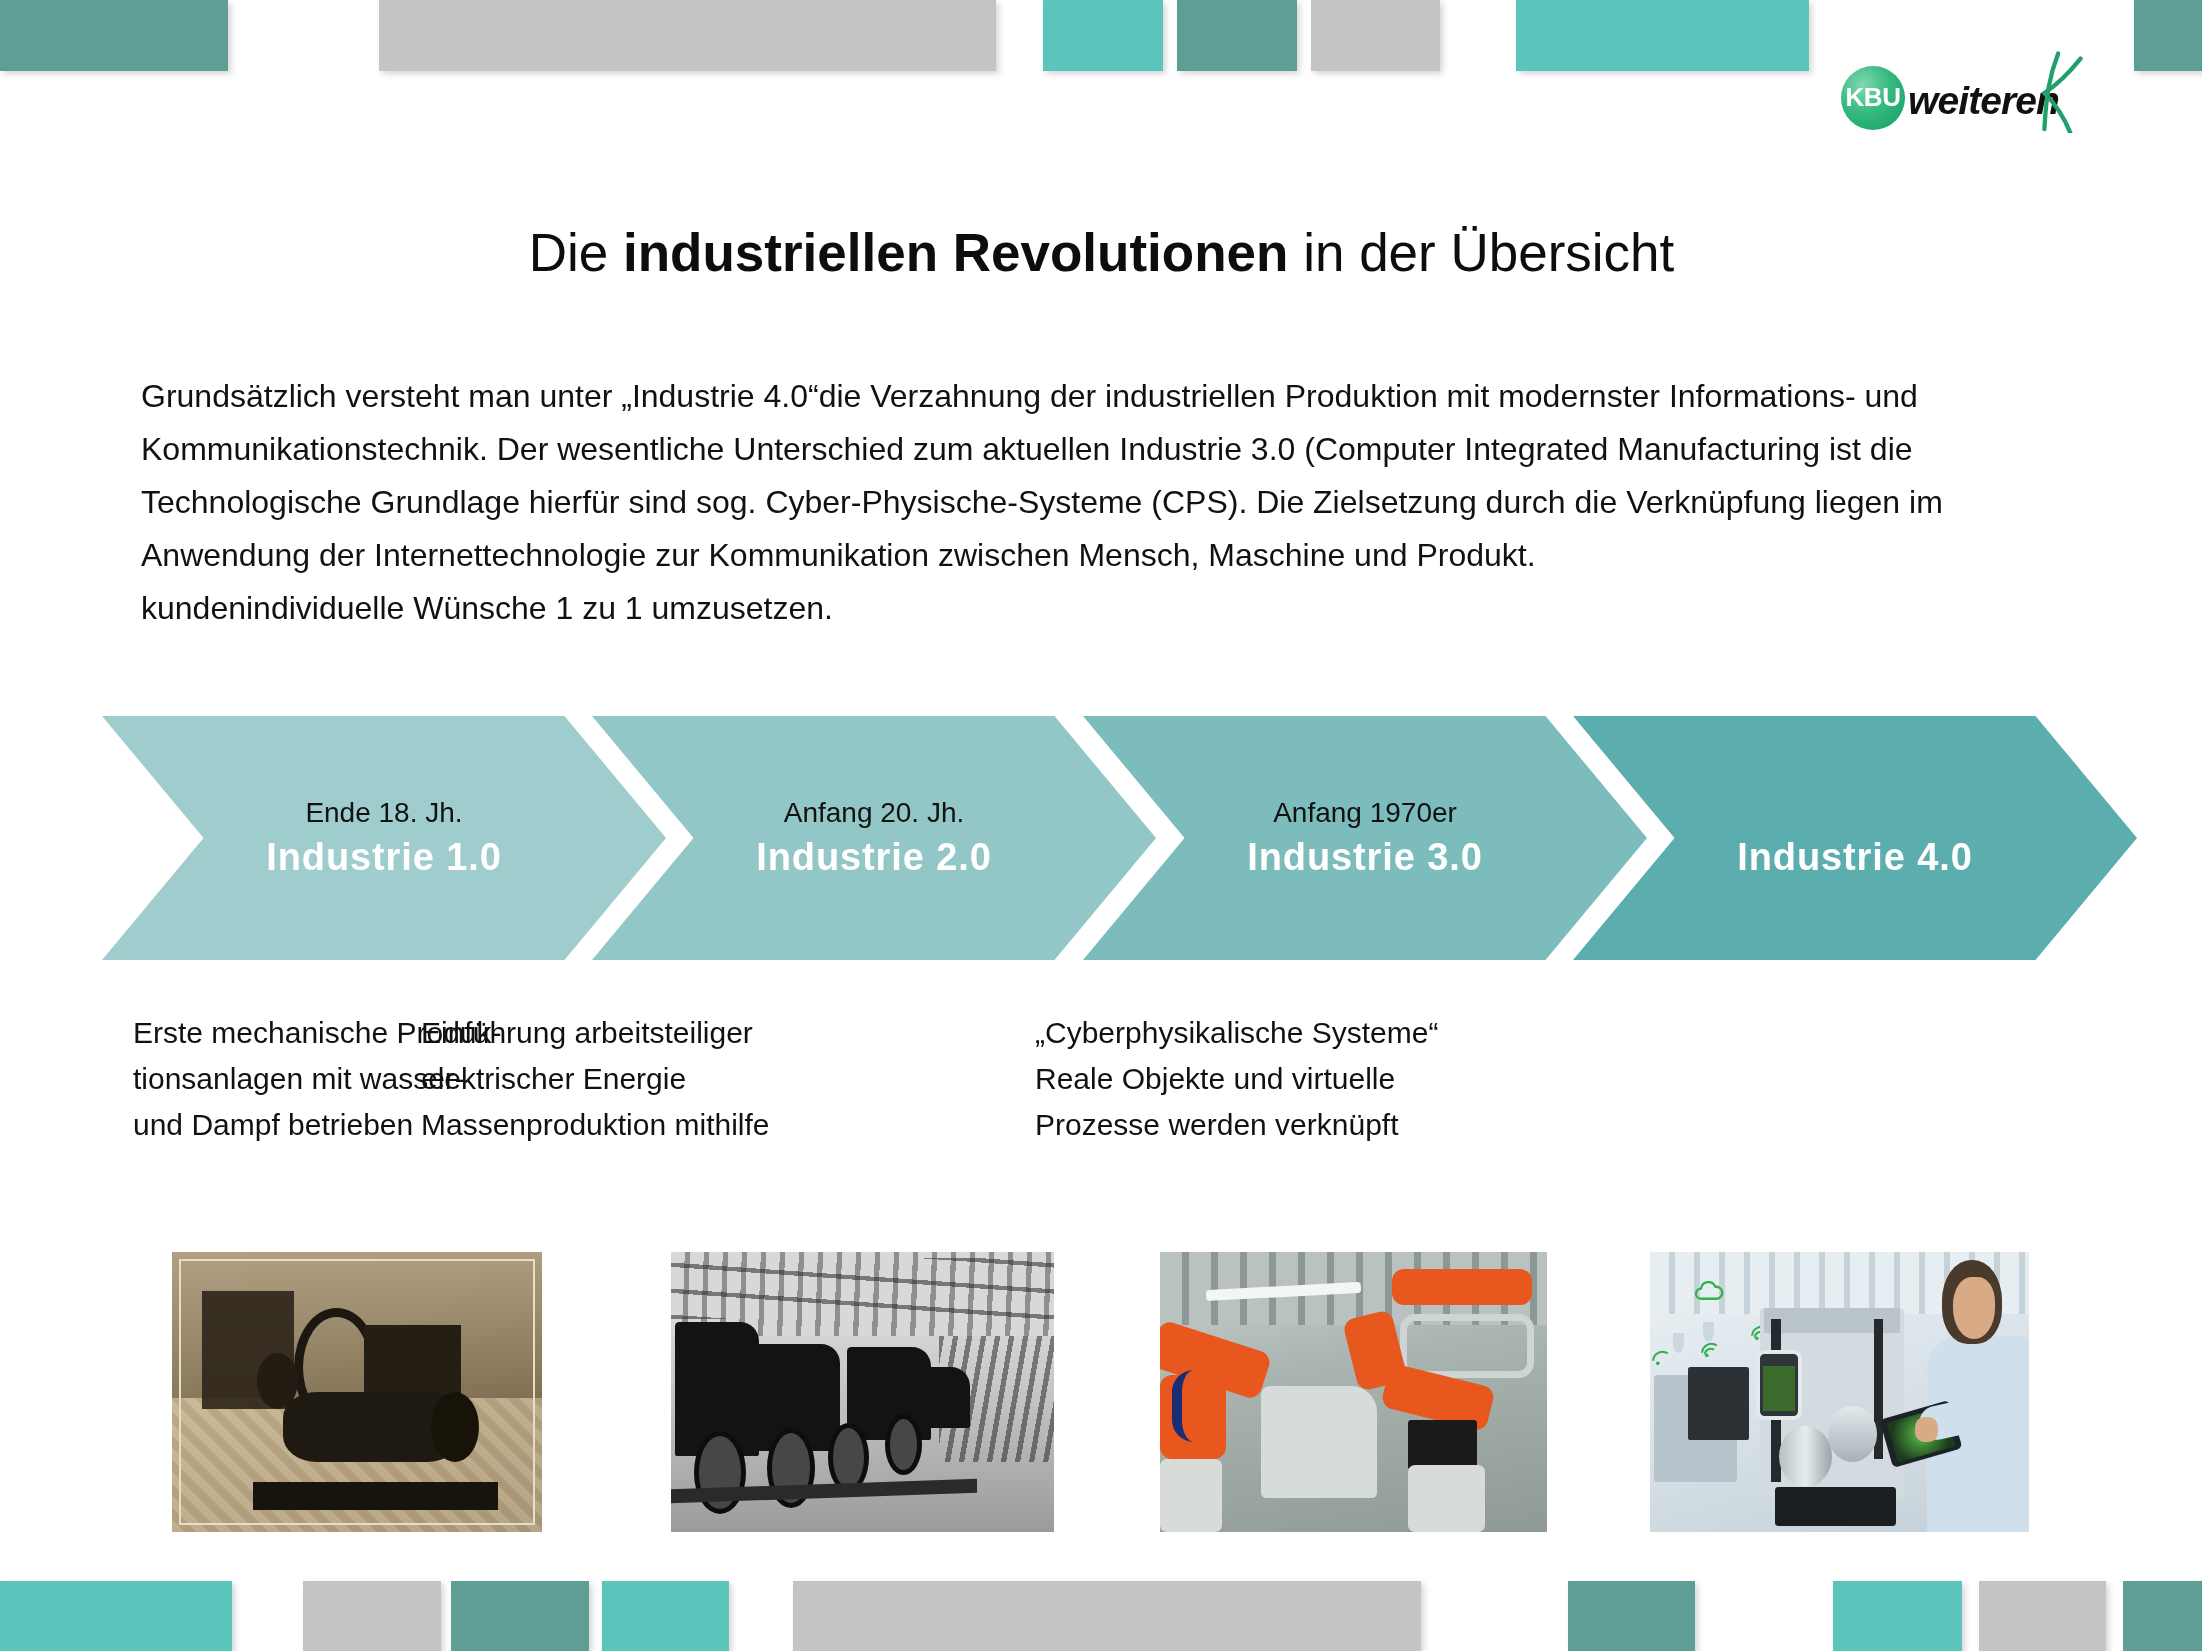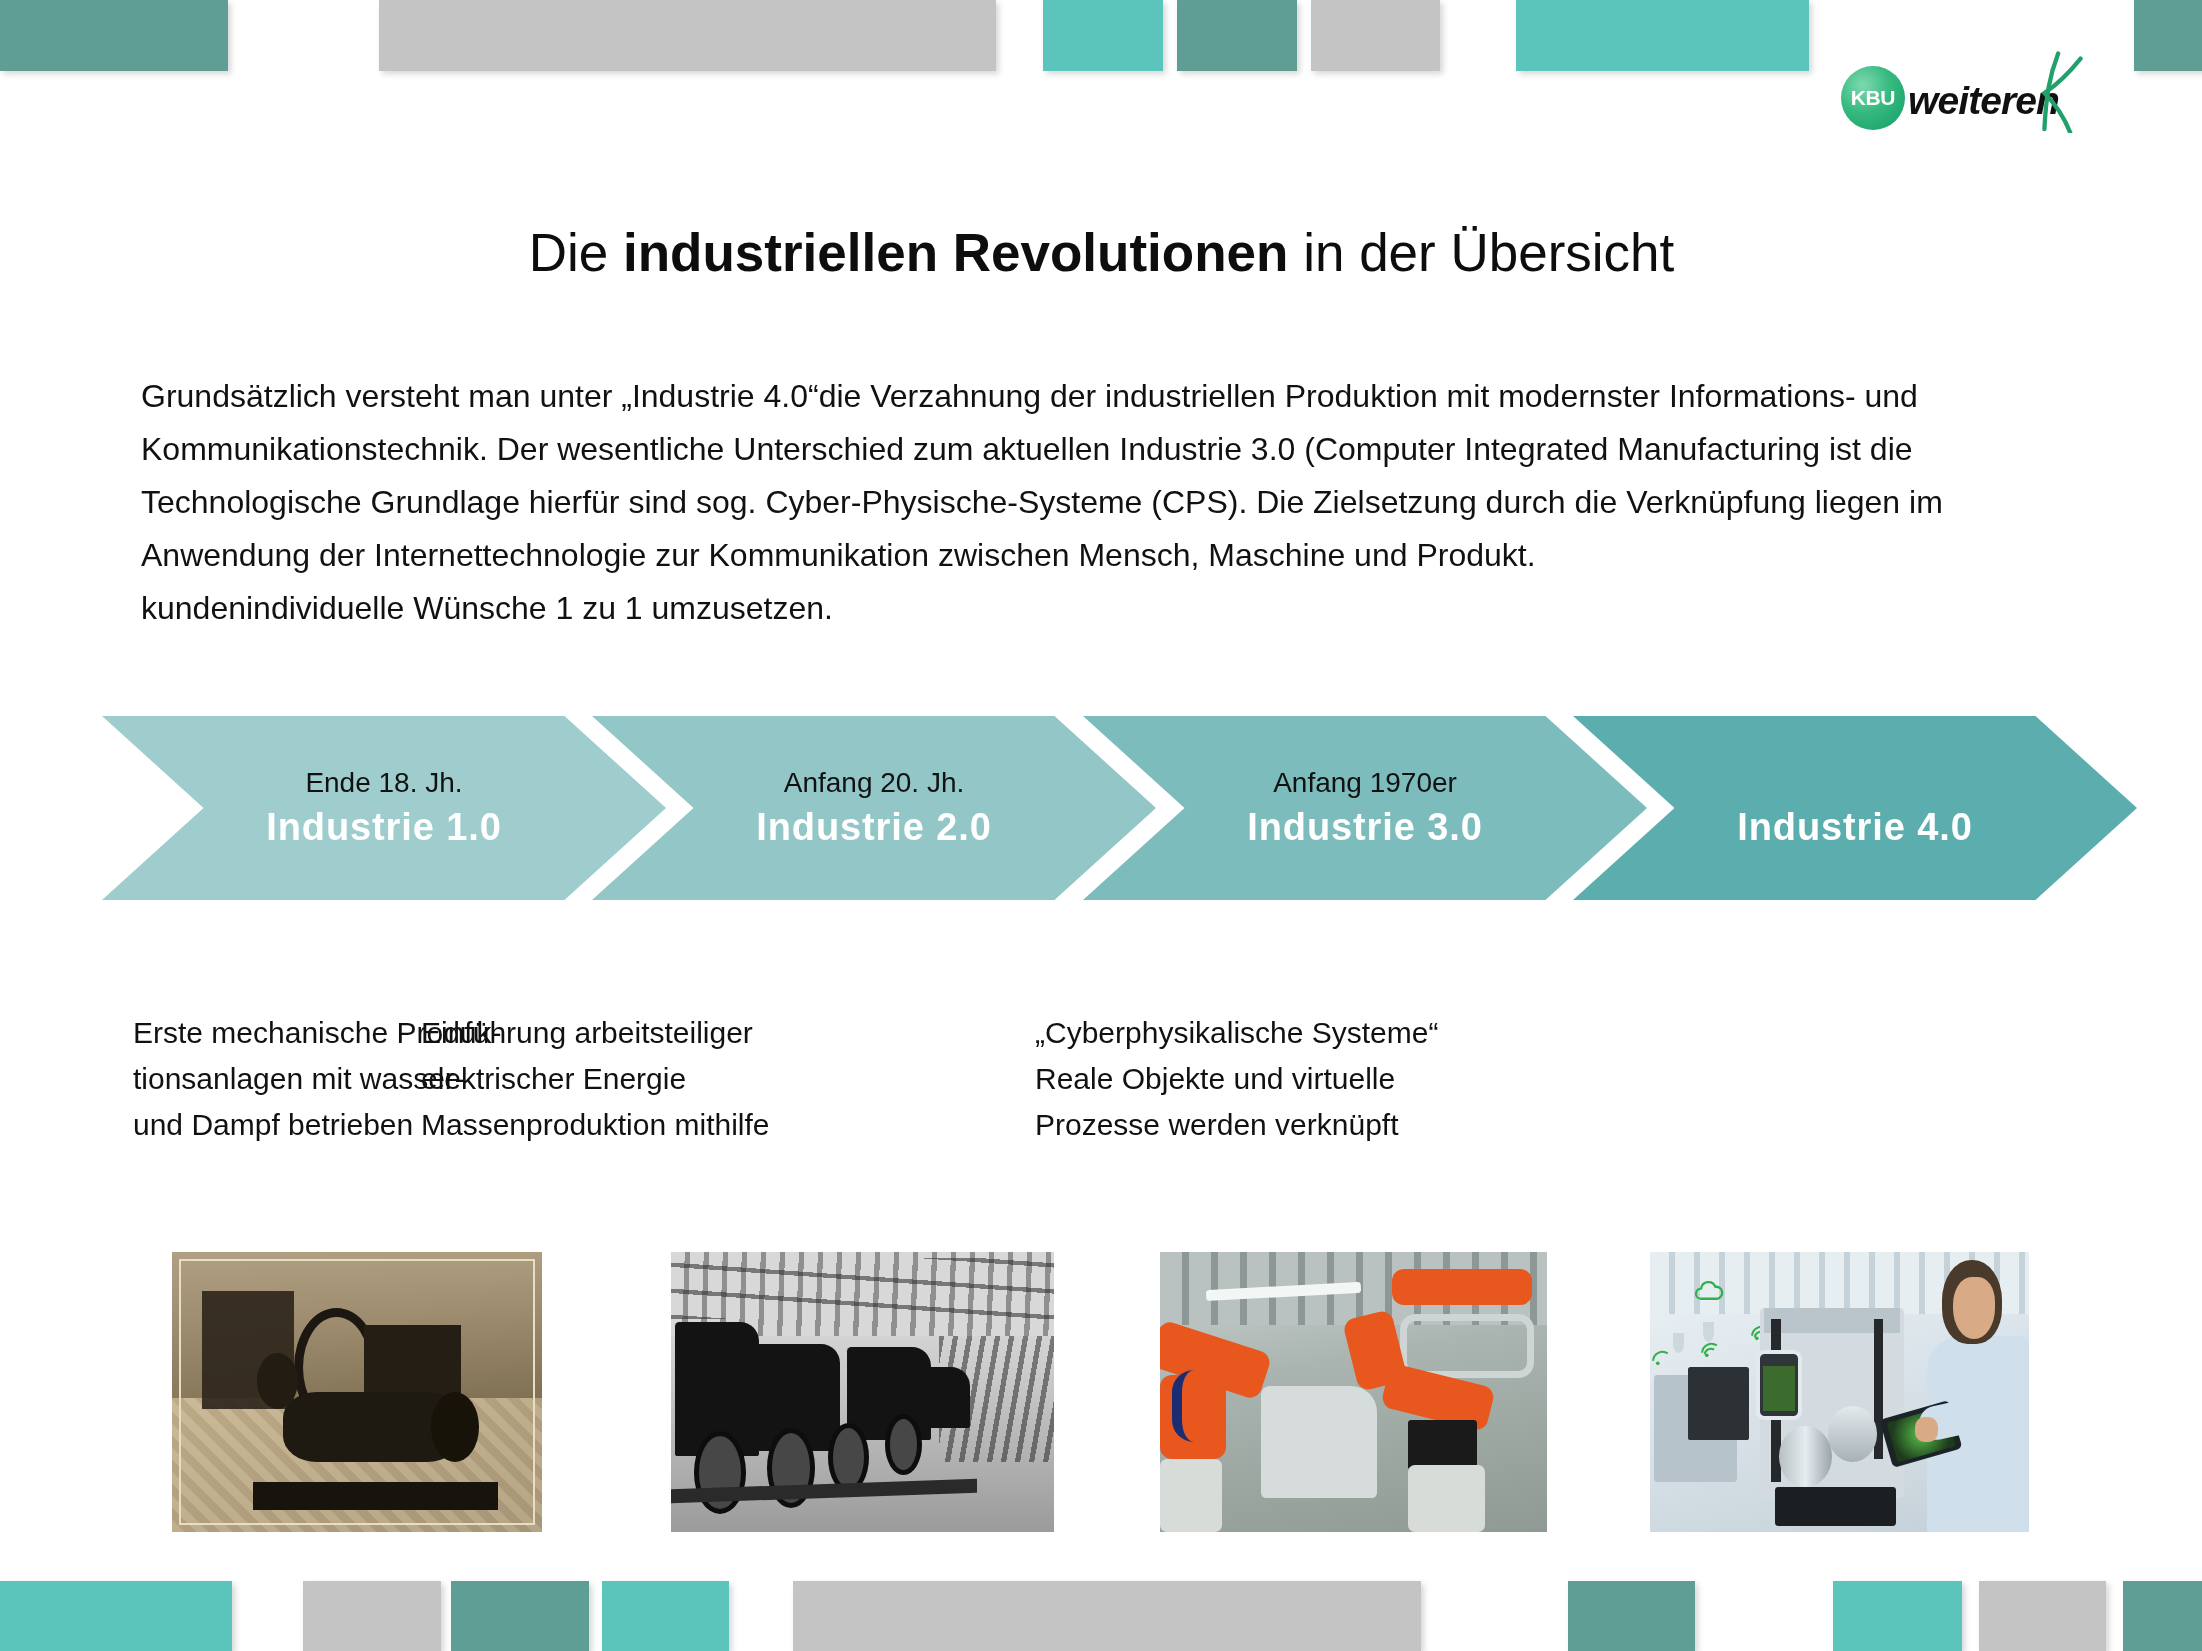--- a/index.html
+++ b/index.html
@@ -53,21 +53,21 @@
     position: absolute;
     left: 0px;
     top: 15.5px;
     width: 64px;
     height: 64px;
     display: flex;
     align-items: center;
     justify-content: center;
     color: #ffffff;
     font-weight: bold;
-    font-size: 21px;
+    font-size: 26px;
     letter-spacing: -0.4px;
     font-family: "Liberation Sans", sans-serif;
   }
   .logo-word {
     position: absolute;
     left: 67px;
     top: 29px;
     font-size: 39px;
     font-weight: bold;
     font-style: italic;
@@ -115,21 +115,21 @@
   .chevron-row {
     position: absolute;
     left: 102px;
     top: 716px;
     width: 2013px;
     height: 200px;
   }
   .chev {
     position: absolute;
     top: 0;
-    height: 184px;
+    height: 244px;
     clip-path: polygon(0 0, 82% 0, 100% 50%, 82% 100%, 0 100%, 18% 50%);
     display: flex;
     flex-direction: column;
     align-items: center;
     justify-content: center;
   }
   .chev .era {
     color: #111111;
     font-size: 28px;
     line-height: 34px;

